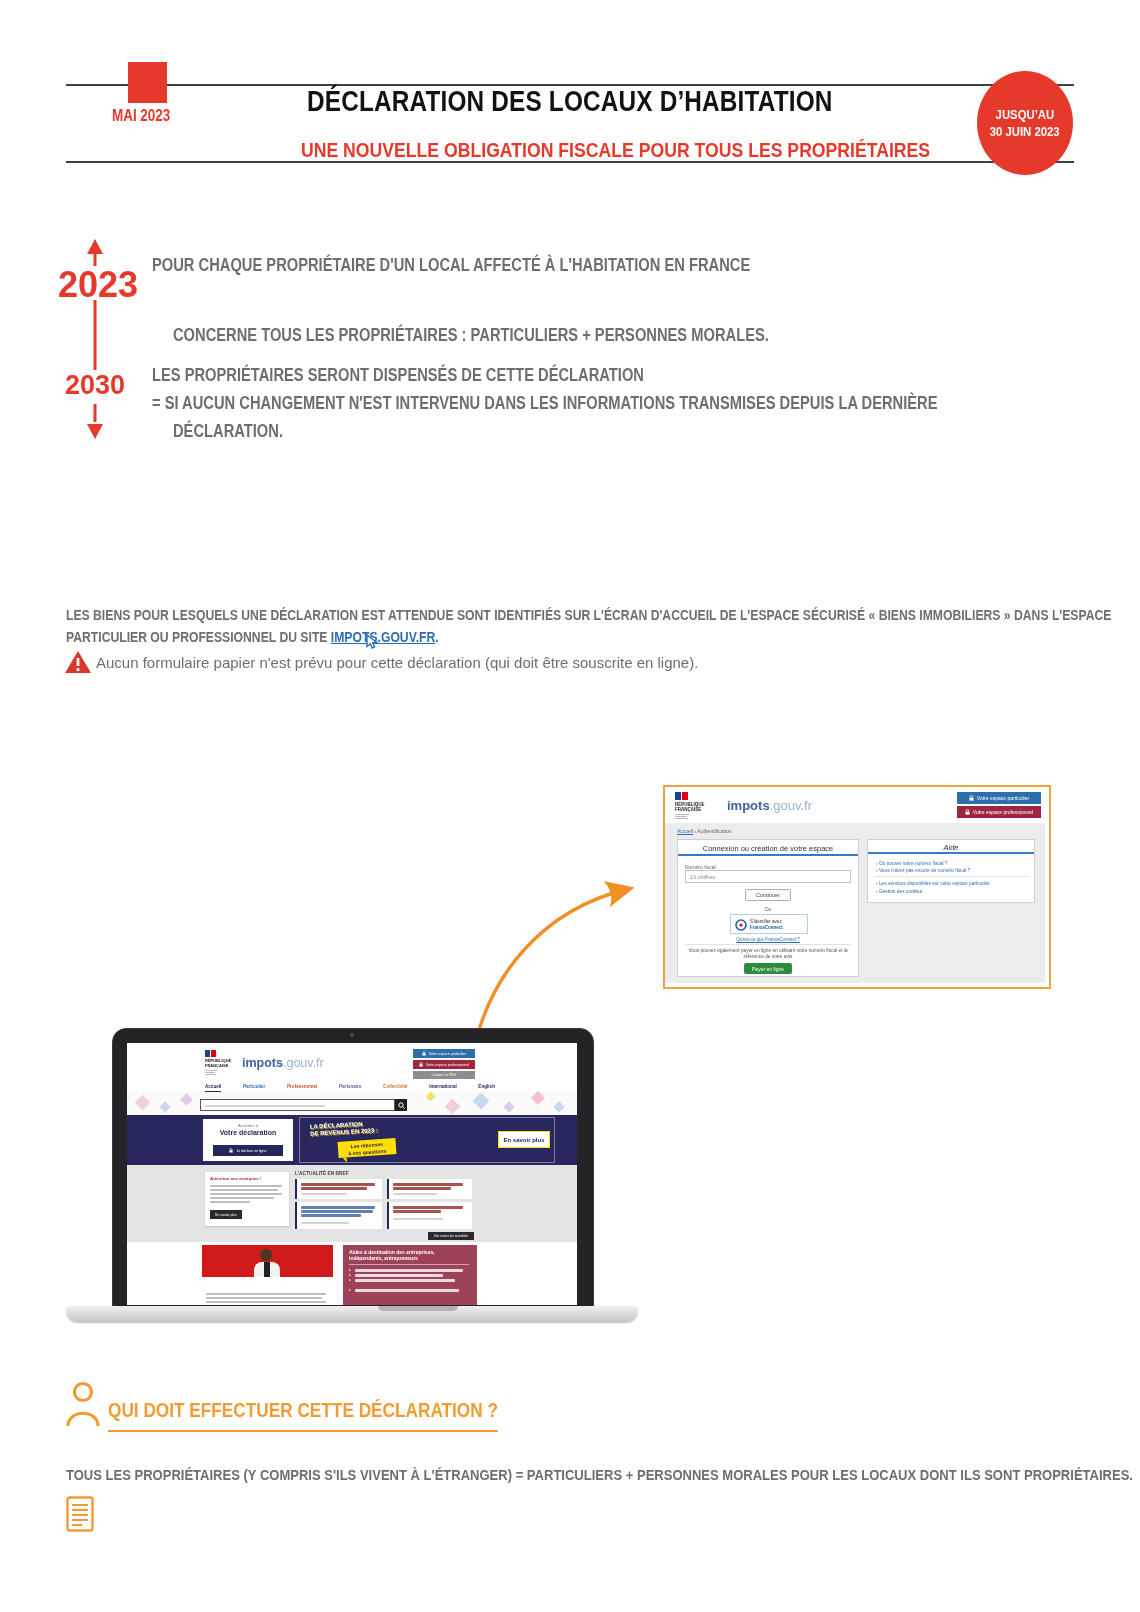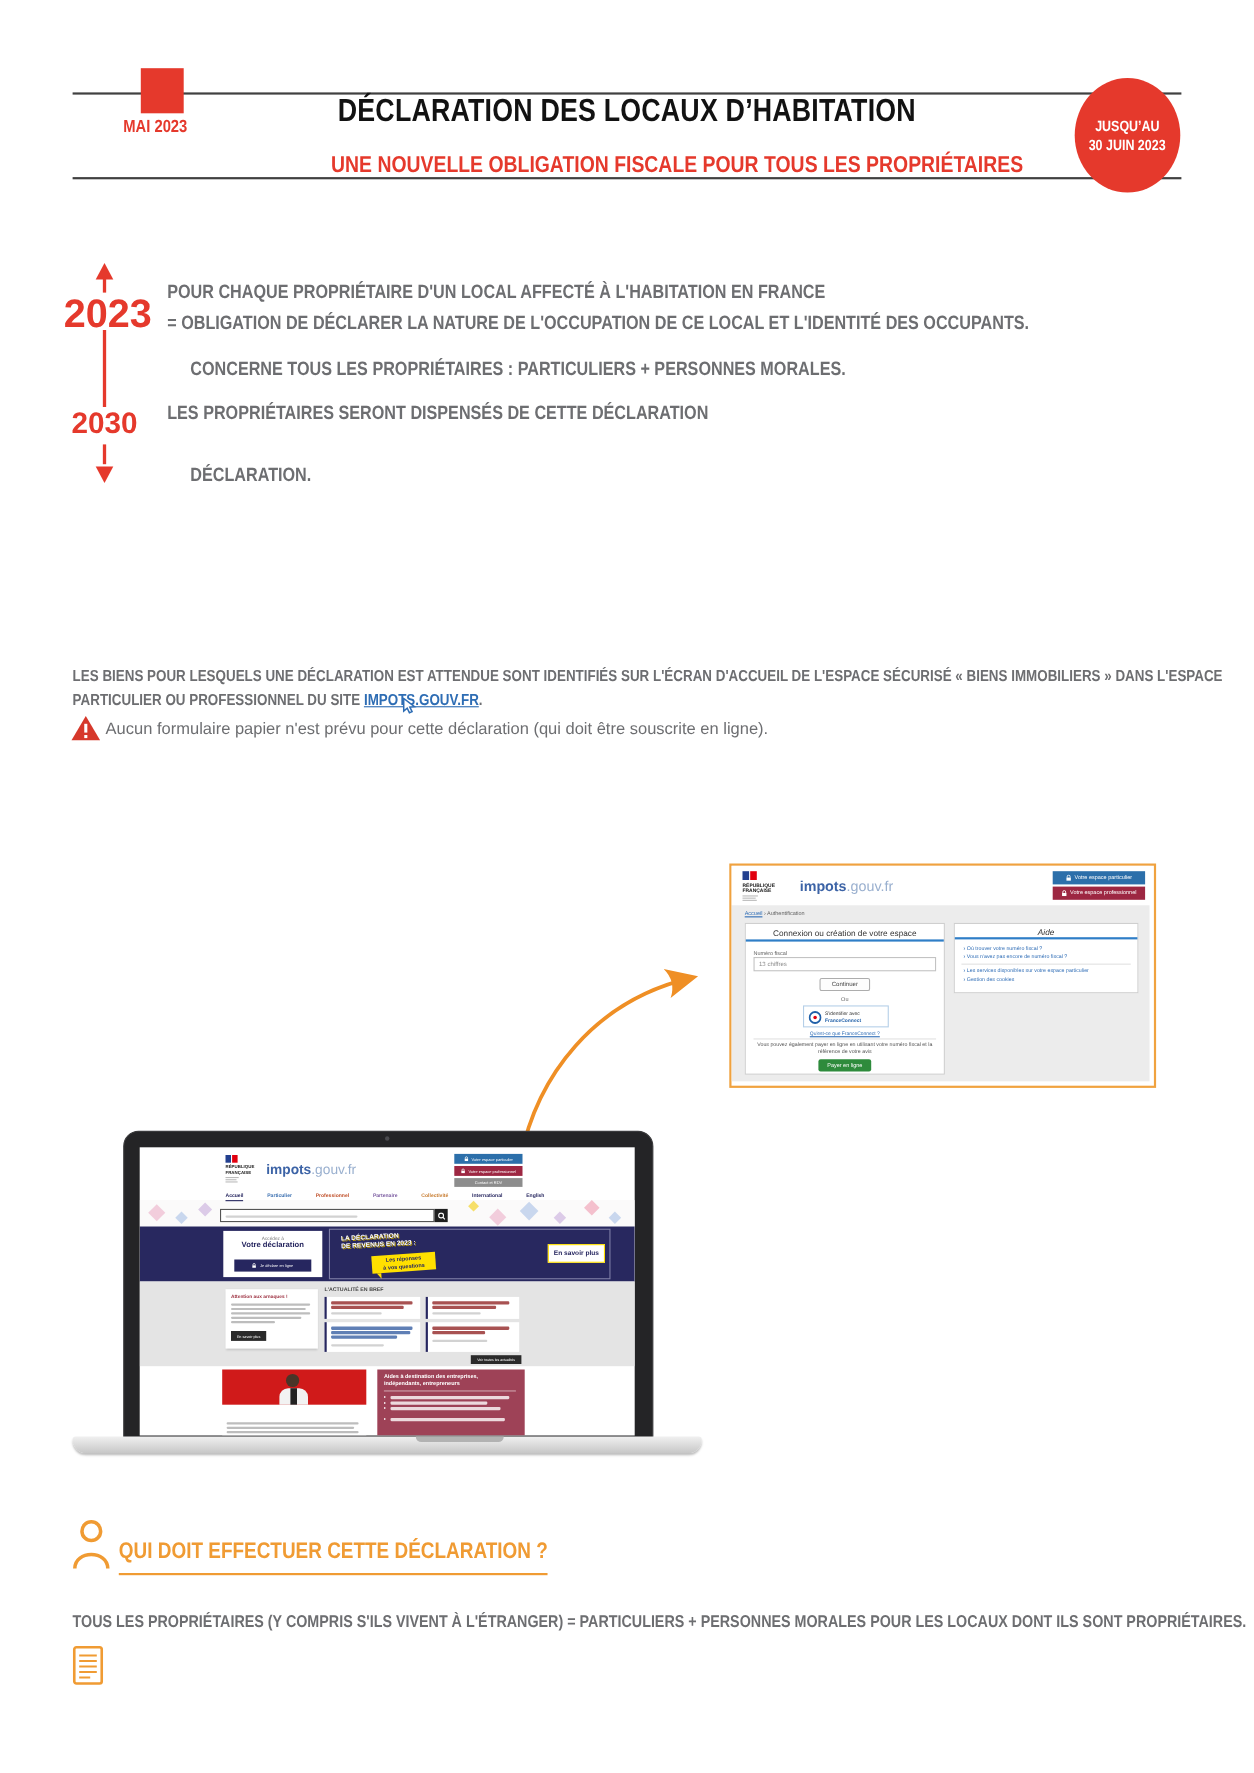--- a/index.html
+++ b/index.html
@@ -51,23 +51,23 @@
     <polygon points="11,1 3,16 19,16" fill="#e5392c"></polygon>
     <rect x="9.5" y="14" width="3" height="14" fill="#e5392c"></rect>
     <rect x="9.5" y="62" width="3" height="70" fill="#e5392c"></rect>
     <rect x="9.5" y="166" width="3" height="18" fill="#e5392c"></rect>
     <polygon points="11,201 3,186 19,186" fill="#e5392c"></polygon>
   </svg>
   <div class="abs red b" style="left:58px;top:264px;width:74px;text-align:center;font-size:36px;">2023</div>
   <div class="abs red b" style="left:58px;top:370px;width:74px;text-align:center;font-size:27px;">2030</div>
 
   <div class="abs" style="left:152px;top:255px;"><span class="cx b gray" style="font-size:17.5px;">POUR CHAQUE PROPRIÉTAIRE D'UN LOCAL AFFECTÉ À L'HABITATION EN FRANCE</span></div>
-  <div class="abs" style="left:152px;top:283px;"><span class="cx b gray" style="font-size:17.5px;">= OBLIGATION DE DÉCLARER LA NATURE DE L'OCCUPATION DE CE LOCAL ET L'IDENTITÉ DES OCCUPANTS.</span></div>
   <div class="abs" style="left:173px;top:325px;text-decoration:underline;"><span class="cx b gray" style="font-size:17.5px;">CONCERNE TOUS LES PROPRIÉTAIRES : PARTICULIERS + PERSONNES MORALES.</span></div>
   <div class="abs" style="left:152px;top:365px;"><span class="cx b gray" style="font-size:17.5px;">LES PROPRIÉTAIRES SERONT DISPENSÉS DE CETTE DÉCLARATION</span></div>
+  <div class="abs" style="left:152px;top:393px;"><span class="cx b gray" style="font-size:17.5px;">= SI AUCUN CHANGEMENT N'EST INTERVENU DANS LES INFORMATIONS TRANSMISES  DEPUIS LA DERNIÈRE</span></div>
   <div class="abs" style="left:173px;top:421px;"><span class="cx b gray" style="font-size:17.5px;">DÉCLARATION.</span></div>
 
 
   <div class="abs" style="left:66px;top:606px;"><span class="cx b gray" style="font-size:14.5px;">LES BIENS POUR LESQUELS UNE DÉCLARATION EST ATTENDUE SONT IDENTIFIÉS SUR L'ÉCRAN D'ACCUEIL DE L'ESPACE SÉCURISÉ « BIENS IMMOBILIERS » DANS L'ESPACE</span></div>
   <div class="abs" style="left:66px;top:628px;">
     <span class="cx" style="font-size:14.5px;">
       <span class="b gray">PARTICULIER OU PROFESSIONNEL DU SITE </span><a href="#" style="color:#2e6db4;font-weight:bold;text-decoration:underline;">IMPOTS.GOUV.FR</a><span class="b gray">.</span>
     </span>
     <svg class="abs" style="left:300px;top:6px;" width="13" height="15">
       <path d="M1,1 L1,12.5 L4.2,9.8 L6.2,14 L8.6,12.9 L6.6,8.8 L10.8,8.4 Z" fill="#fff" stroke="#2e6db4" stroke-width="1.4"></path>

